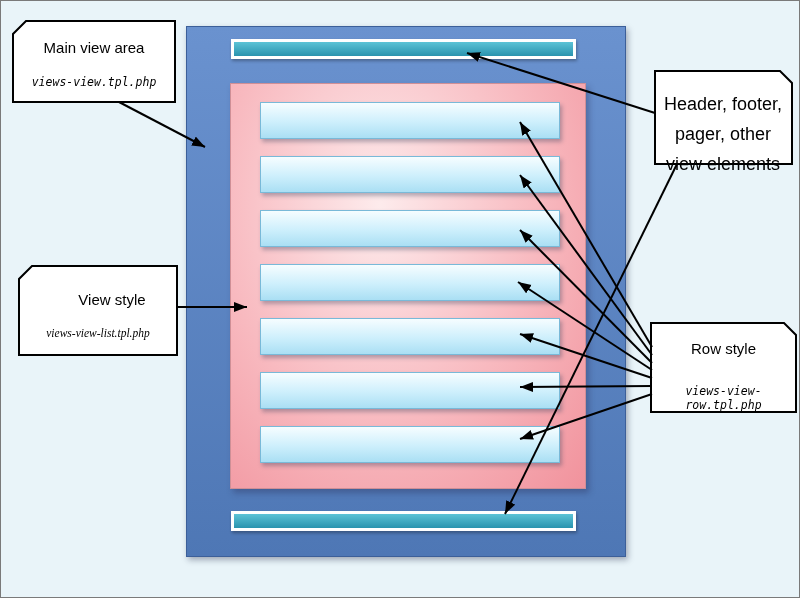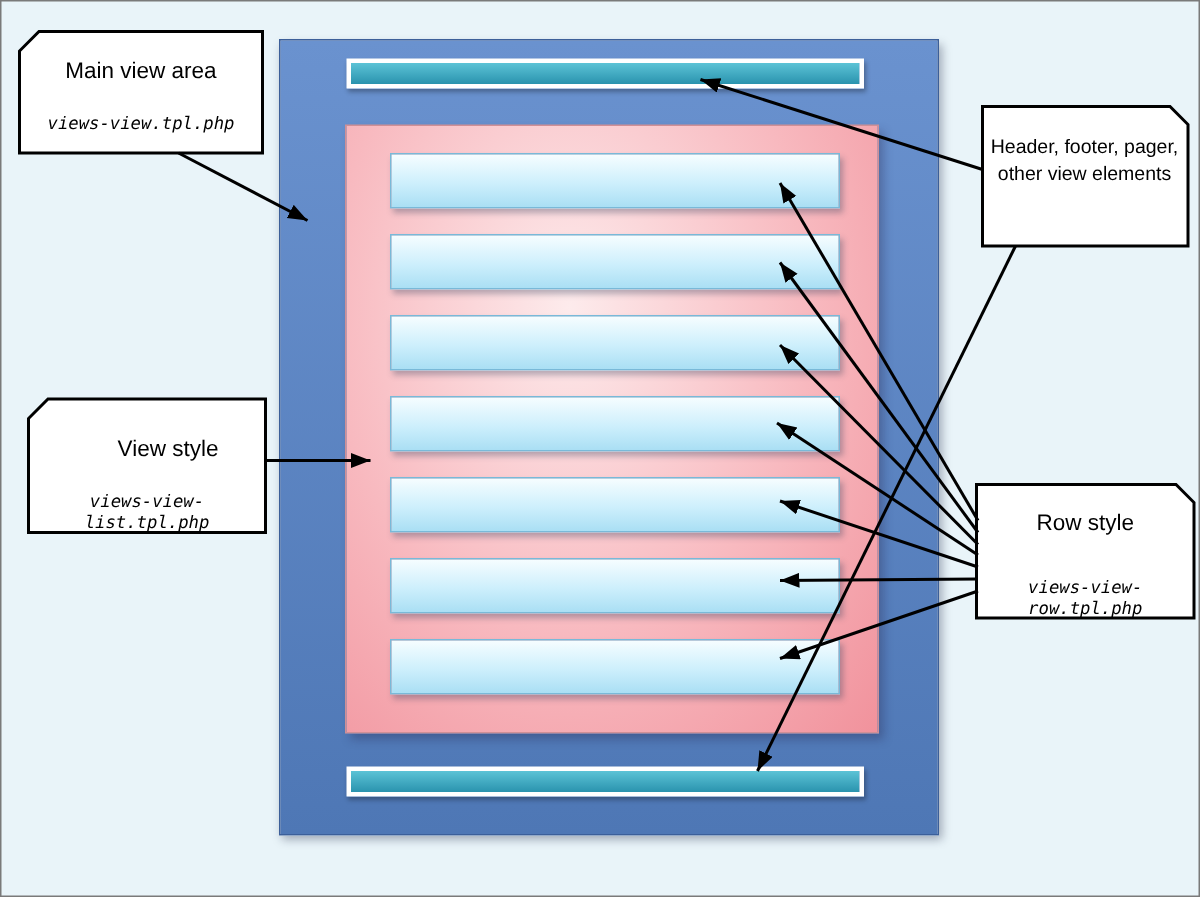--- a/index.html
+++ b/index.html
@@ -35,21 +35,21 @@
     background:linear-gradient(#f6fdff,#cdeffc 55%,#aadff4);
     border:1px solid #79b9d8;box-sizing:border-box;
     box-shadow:2px 3px 4px rgba(50,60,90,.35);
   }
   svg.overlay{position:absolute;left:0;top:0;width:800px;height:598px;pointer-events:none;}
   .callout-box{fill:#ffffff;stroke:#000000;stroke-width:2;}
   .arrow{stroke:#000000;stroke-width:2;fill:none;}
   .ctext{position:absolute;text-align:center;pointer-events:none;}
   .ctitle{font-size:15px;}
   .cfile{font-size:11.5px;font-family:"DejaVu Sans Mono", monospace;font-style:italic;}
-  .cmulti{font-size:13px;line-height:18px;}
+  .cmulti{font-size:18px;line-height:30px;}
 </style>
 </head>
 <body>
 
 <div class="canvas">
 
   <div class="main-area"></div>
 
   <div class="bar header"></div>
   <div class="bar footer"></div>
@@ -86,20 +86,20 @@
     <line class="arrow" x1="651" y1="369" x2="517" y2="281" marker-end="url(#ah)"></line>
     <line class="arrow" x1="651" y1="377" x2="519" y2="333" marker-end="url(#ah)"></line>
     <line class="arrow" x1="651" y1="385" x2="519" y2="386" marker-end="url(#ah)"></line>
     <line class="arrow" x1="651" y1="393" x2="519" y2="438" marker-end="url(#ah)"></line>
   </svg>
 
   <div class="ctext ctitle" style="left:12px;top:38px;width:162px;">Main view area</div>
   <div class="ctext cfile" style="left:12px;top:74px;width:162px;">views-view.tpl.php</div>
 
   <div class="ctext ctitle" style="left:18px;top:290px;width:186px;">View style</div>
-  <div class="ctext cfile" style="left:18px;top:326px;width:158px;">views-view-list.tpl.php</div>
+  <div class="ctext cfile" style="left:18px;top:326px;width:158px;font-family:Liberation Serif, serif;">views-view-list.tpl.php</div>
 
   <div class="ctext cmulti" style="left:658px;top:88px;width:128px;">Header, footer, pager, other view elements</div>
 
   <div class="ctext cfile" style="left:650px;top:383px;width:145px;">views-view-row.tpl.php</div>
   <div class="ctext ctitle" style="left:650px;top:339px;width:145px;">Row style</div>
 
 </div>
 
 </body></html>

